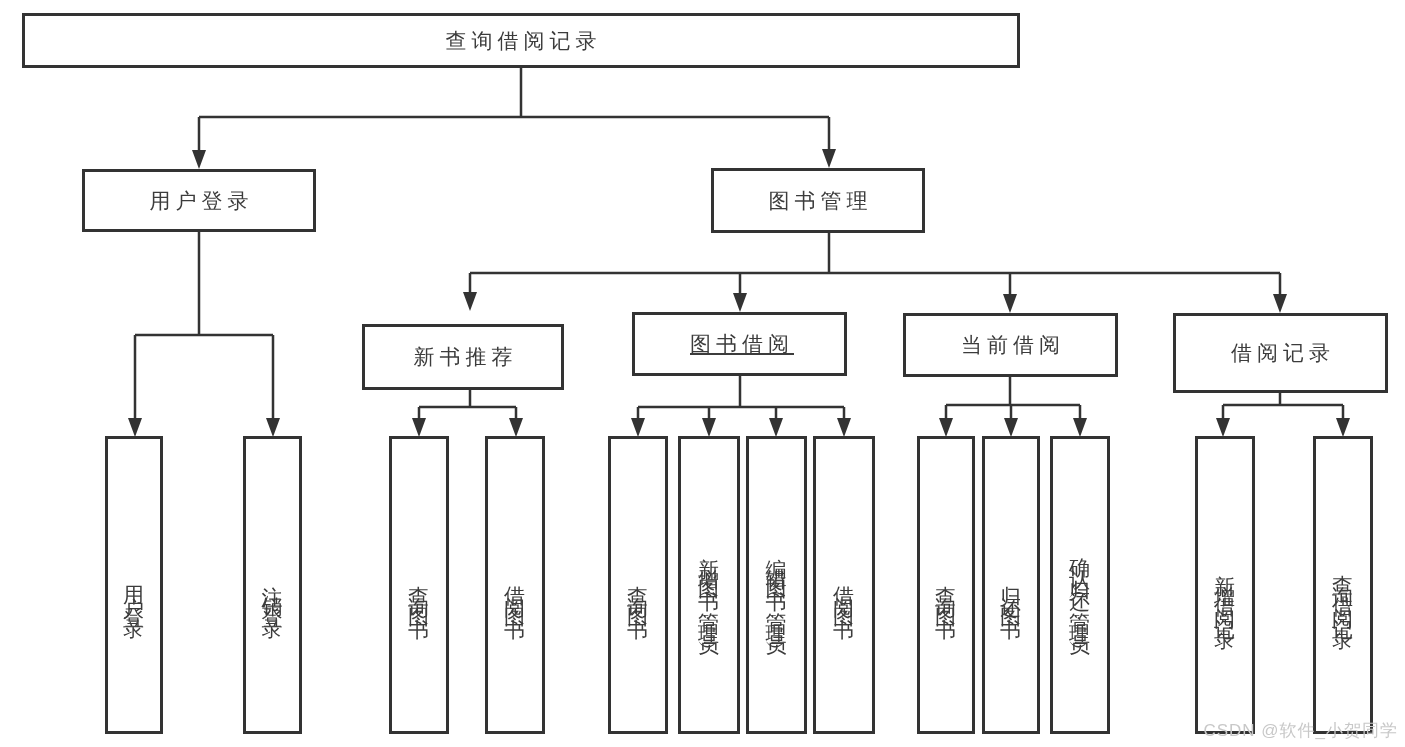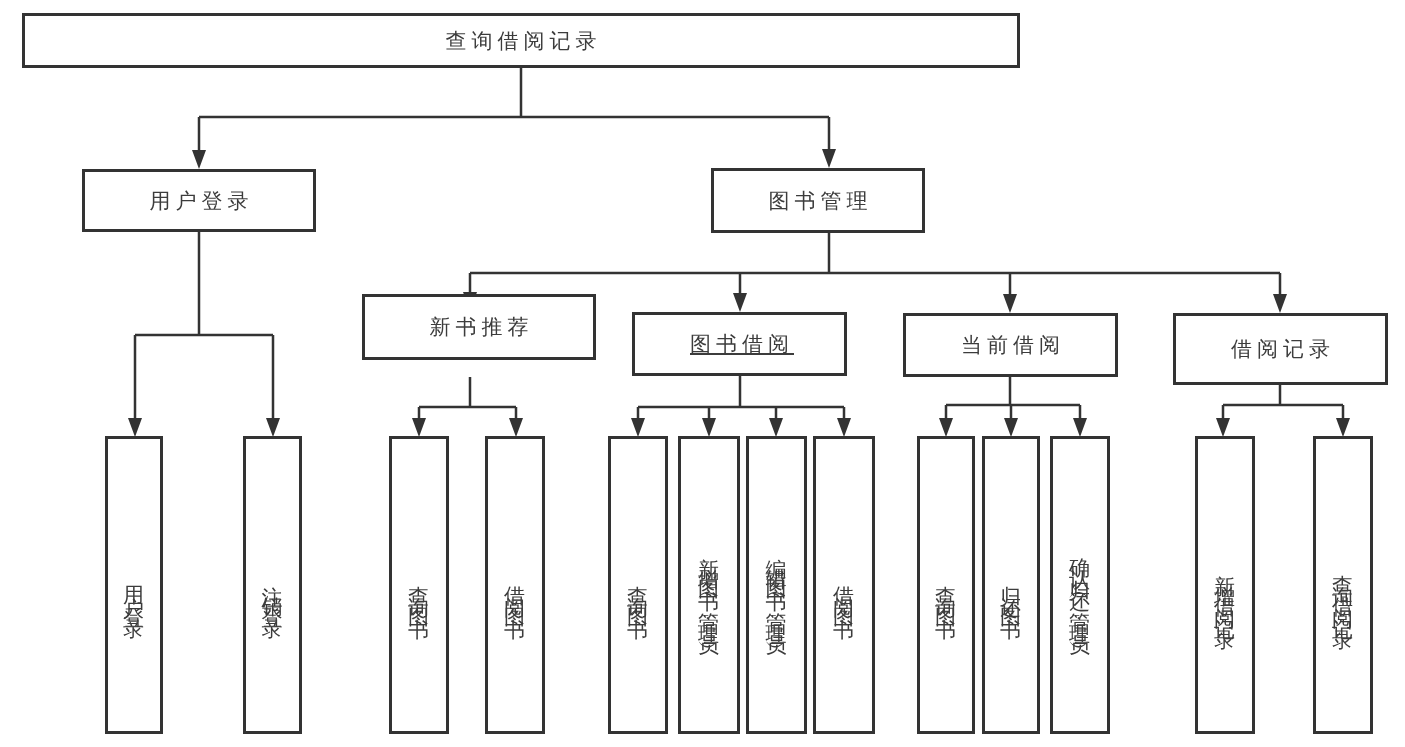--- a/index.html
+++ b/index.html
@@ -127,30 +127,30 @@
     <span class="hlabel">查询借阅记录</span>
   </div>
 
   <div class="box" style="left:82px; top:169px; width:234px; height:63px;">
     <span class="hlabel">用户登录</span>
   </div>
   <div class="box" style="left:711px; top:168px; width:214px; height:65px;">
     <span class="hlabel">图书管理</span>
   </div>
 
-  <div class="box" style="left:362px; top:294px; width:234px; height:66px;align-items:center;">
+  <div class="box" style="left:362px; top:324px; width:202px; height:66px;align-items:center;">
     <span class="hlabel">新书推荐</span>
   </div>
   <div class="box" style="left:632px; top:312px; width:215px; height:64px;text-decoration:underline;">
     <span class="hlabel">图书借阅</span>
   </div>
   <div class="box" style="left:903px; top:313px; width:215px; height:64px;">
     <span class="hlabel">当前借阅</span>
   </div>
-  <div class="box" style="left:1173px; top:313px; width:215px; height:72px;align-items:center;">
+  <div class="box" style="left:1173px; top:313px; width:215px; height:80px;align-items:center;">
     <span class="hlabel">借阅记录</span>
   </div>
 
   <div class="leaf" style="left:105px; width:58px;">
     <span class="vtext">用户登录</span>
   </div>
   <div class="leaf" style="left:243px; width:59px;">
     <span class="vtext">注销登录</span>
   </div>
 
@@ -184,14 +184,15 @@
     <span class="vtext">确认归还（管理员）</span>
   </div>
 
   <div class="leaf" style="left:1195px; width:60px;">
     <span class="vtext">新增借阅记录</span>
   </div>
   <div class="leaf" style="left:1313px; width:60px;">
     <span class="vtext">查询借阅记录</span>
   </div>
 
+  <div class="watermark">CSDN @软件_小贺同学</div>
 
 </div>
 
 </body></html>

